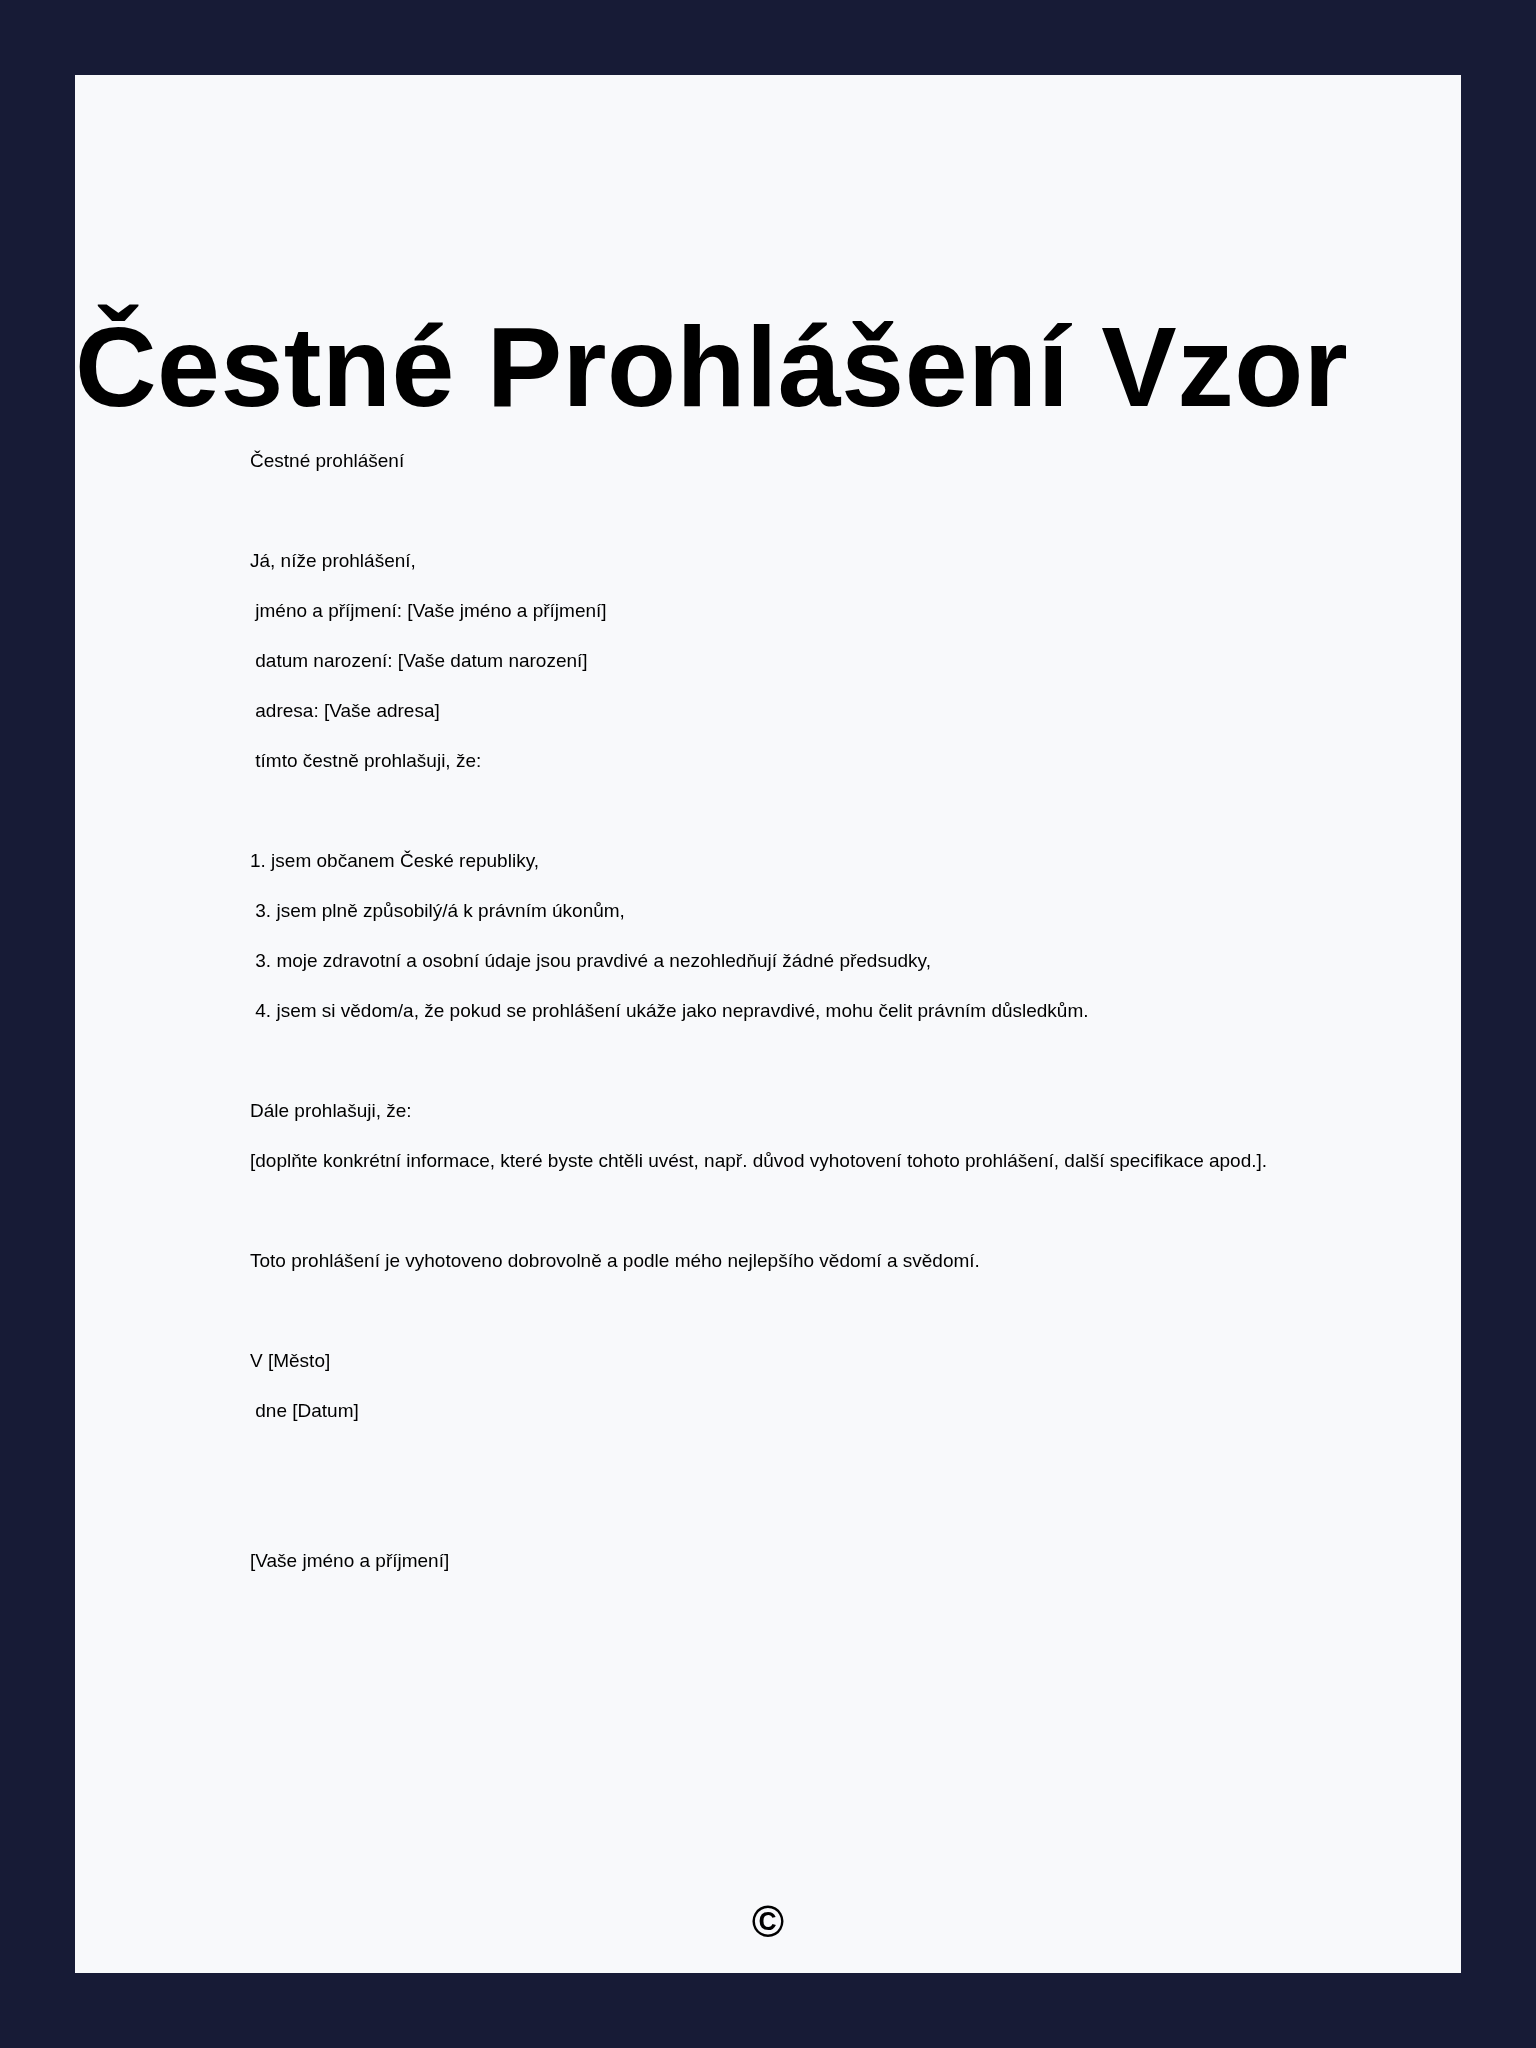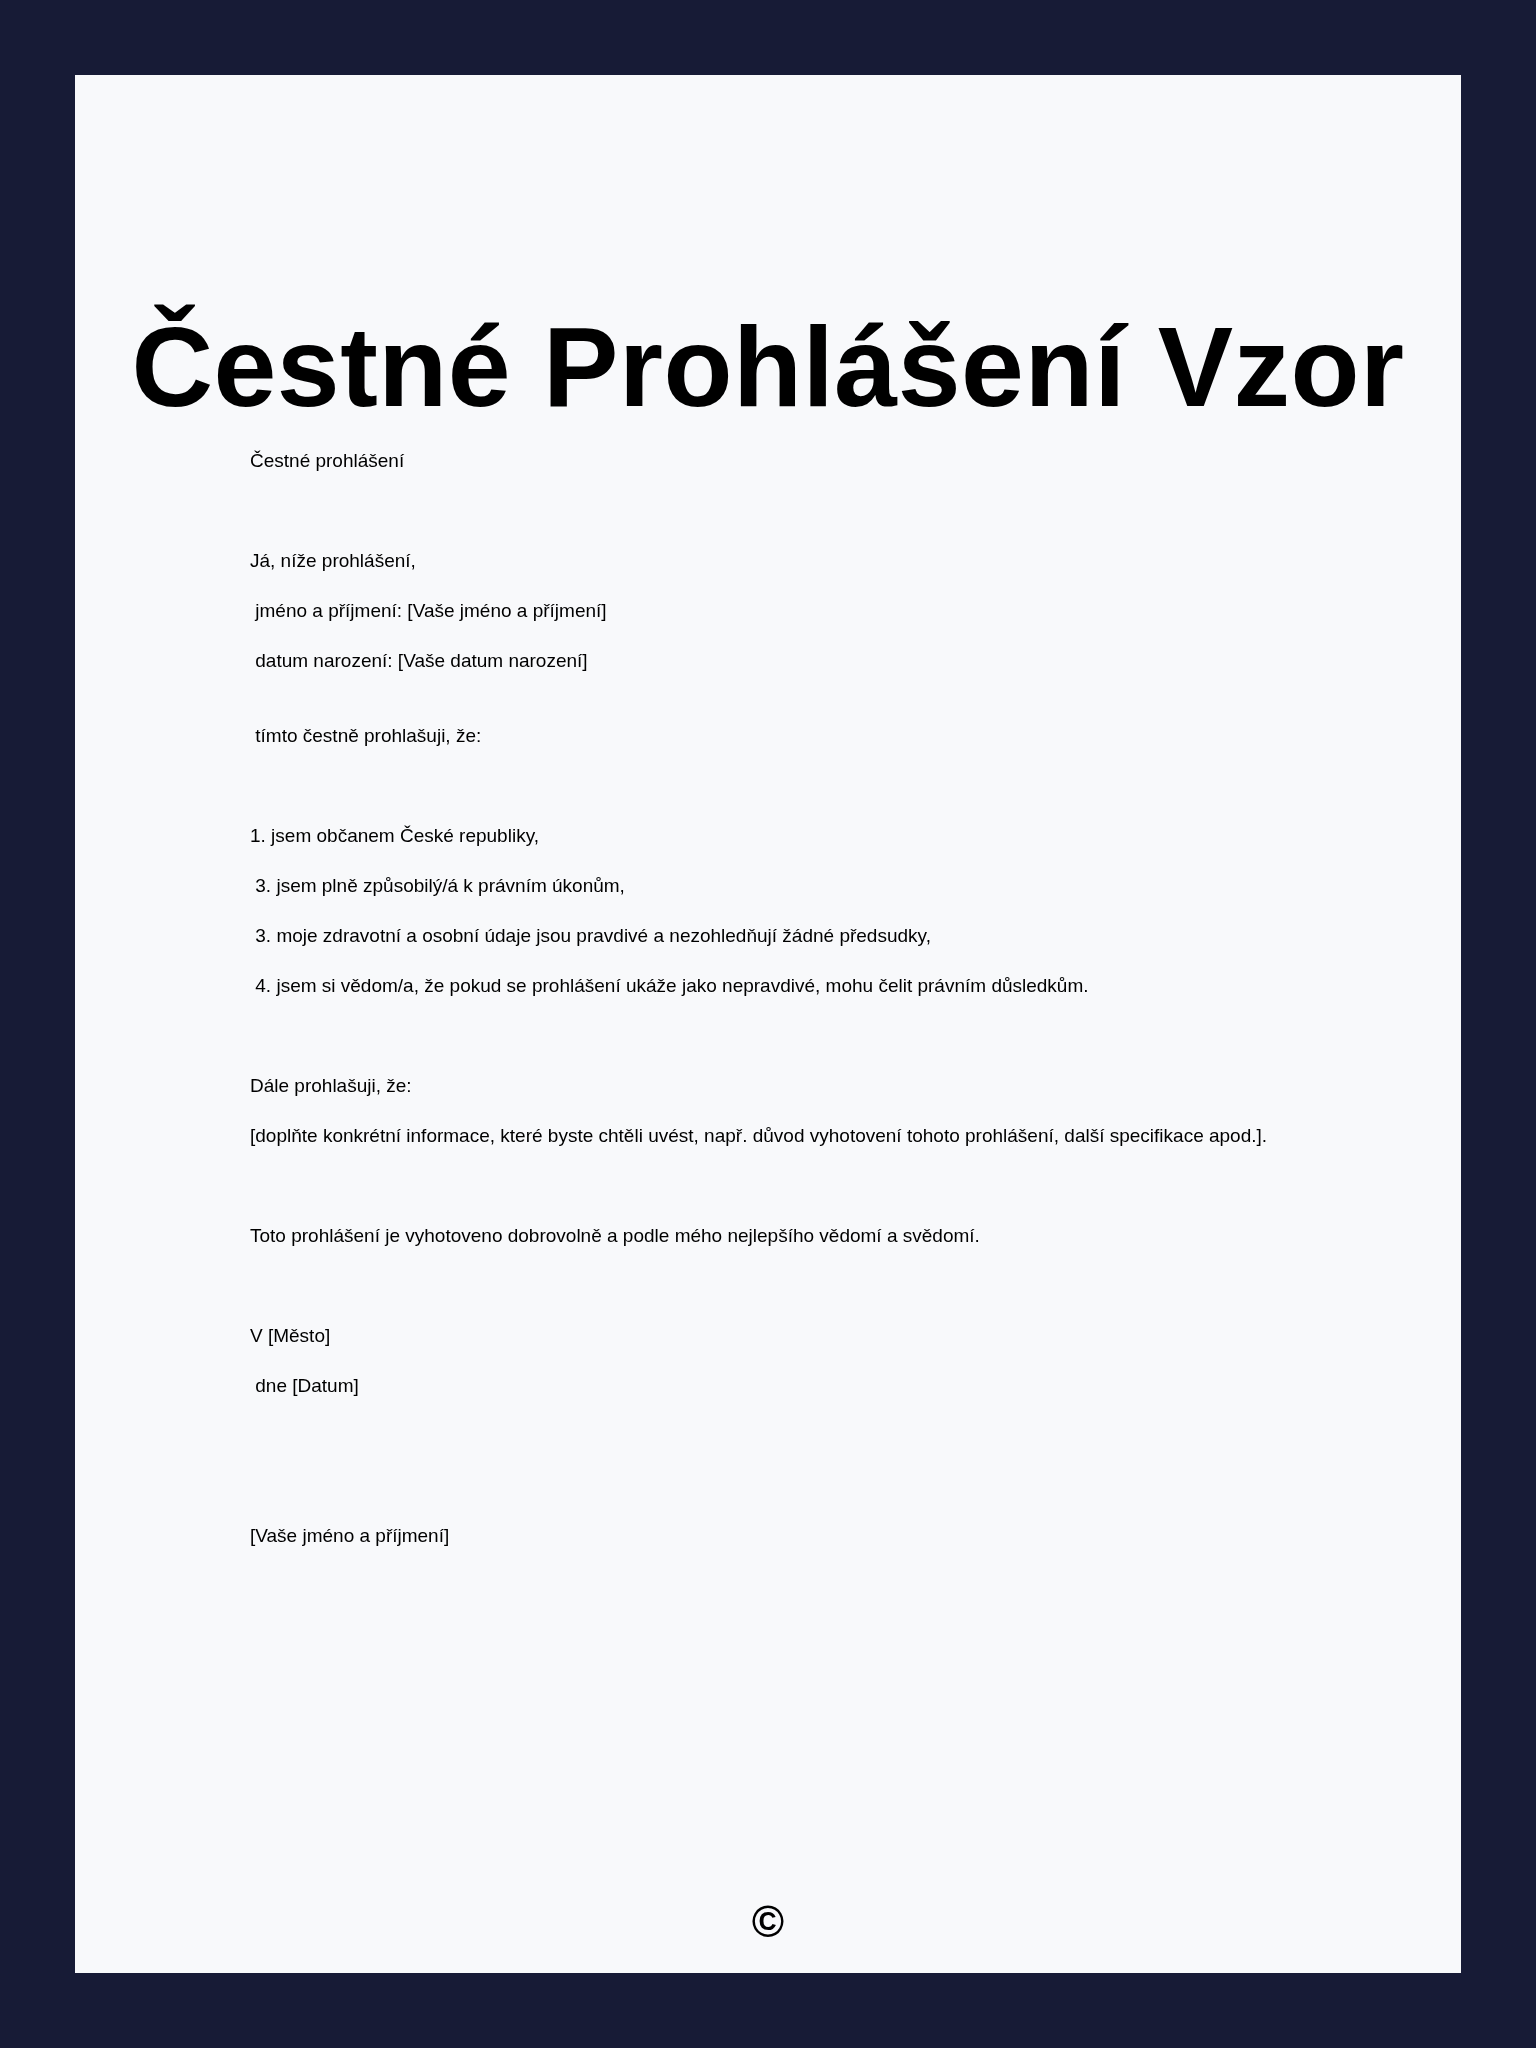--- a/index.html
+++ b/index.html
@@ -21,21 +21,21 @@
       top: 75px;
       width: 1386px;
       height: 1898px;
       background: #f8f9fb;
     }
     .title {
       position: absolute;
       left: 0;
       top: 236px;
       width: 100%;
-      text-align: center;
+      text-align: left;
       font-size: 113px;
       font-weight: bold;
       line-height: 1;
       margin: 0;
       letter-spacing: 0.5px;
     }
     .body-text {
       position: absolute;
       left: 175px;
       top: 373px;
@@ -71,20 +71,21 @@
   <div class="body-text">
     <p class="line">Čestné prohlášení</p>
     <div class="gap-lg"></div>
 
     <p class="line">Já, níže prohlášení,</p>
     <div class="gap-sm"></div>
     <p class="line"> jméno a příjmení: [Vaše jméno a příjmení]</p>
     <div class="gap-sm"></div>
     <p class="line"> datum narození: [Vaše datum narození]</p>
     <div class="gap-sm"></div>
+    <p class="line"> adresa: [Vaše adresa]</p>
     <div class="gap-sm"></div>
     <p class="line"> tímto čestně prohlašuji, že:</p>
     <div class="gap-lg"></div>
 
     <p class="line">1. jsem občanem České republiky,</p>
     <div class="gap-sm"></div>
     <p class="line"> 3. jsem plně způsobilý/á k právním úkonům,</p>
     <div class="gap-sm"></div>
     <p class="line"> 3. moje zdravotní a osobní údaje jsou pravdivé a nezohledňují žádné předsudky,</p>
     <div class="gap-sm"></div>

